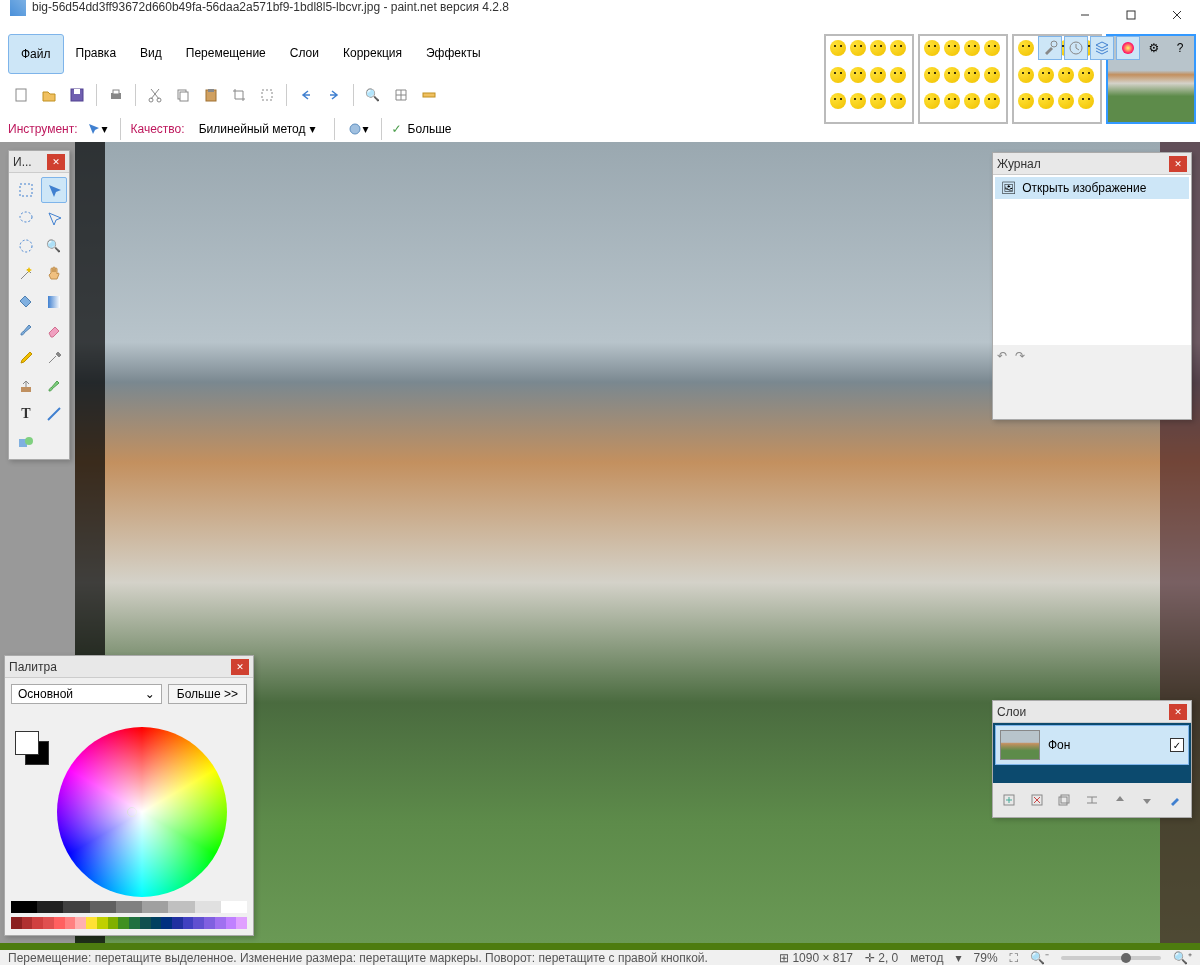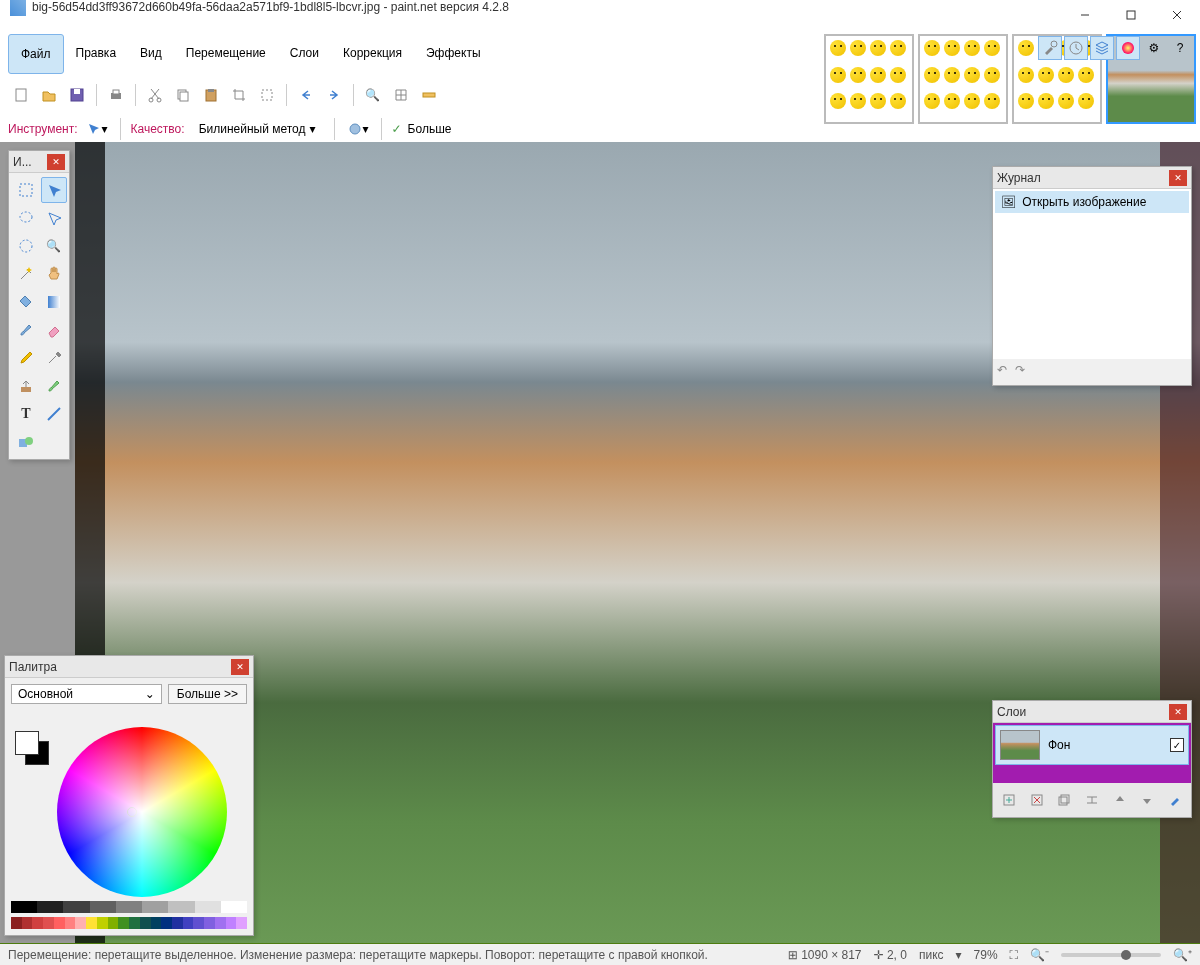--- a/index.html
+++ b/index.html
@@ -44,32 +44,32 @@
 .color-area{display:flex;gap:6px;align-items:flex-start}
 .swatches{width:40px;position:relative;height:160px}
 .sw-main{width:24px;height:24px;border:1px solid #333;position:absolute}
 .sw-main.fg{background:#fff;left:4px;top:4px;z-index:2}
 .sw-main.bg{background:#000;left:14px;top:14px}
 .wheel{width:170px;height:170px;border-radius:50%;background:conic-gradient(red,#ff0,#0f0,#0ff,#00f,#f0f,red);position:relative}
 .wheel::after{content:"";position:absolute;inset:0;border-radius:50%;background:radial-gradient(circle,#fff 0%,transparent 70%)}
 .wheel-ind{position:absolute;width:10px;height:10px;border:1px solid #333;border-radius:50%;left:70px;top:80px}
 .swatch-row{display:flex;margin-top:4px}
 .swatch-row .c{flex:1;height:12px}
-.history-panel{right:8px;top:166px;width:200px;height:220px}
+.history-panel{right:8px;top:152px;width:200px;height:268px}
 .hist-body{padding:2px;background:#fff;height:170px}
 .hist-item{padding:4px 6px;background:#cde6f7;display:flex;align-items:center;gap:6px}
 .hist-actions{display:flex;justify-content:flex-start;padding:4px;gap:8px;color:#888}
 .layers-panel{right:8px;top:700px;width:200px}
-.layers-body{background:#a21caf;padding:2px;height:60px}
+.layers-body{background:#0c4a6e;padding:2px;height:60px}
 .layer-item{display:flex;align-items:center;gap:8px;padding:4px;background:#cde6f7;border:1px solid #7eb4ea}
 .layer-thumb{width:40px;height:30px;background:linear-gradient(to bottom,#b8c4cb 40%,#c3905f 45%,#5d8b4a 70%);border:1px solid #888}
 .layer-name{flex:1}
 .layer-chk{width:14px;height:14px;border:1px solid #333;background:#fff;display:flex;align-items:center;justify-content:center;font-size:10px}
 .layers-tb{display:flex;padding:4px;gap:4px;background:#e8e8e8}
-.statusbar{position:absolute;bottom:0;left:0;right:0;height:22px;background:#f0f0f0;border-top:1px solid #4d7c0f;display:flex;align-items:center;padding:0 8px;gap:12px;font-size:11px;color:#555}
+.statusbar{position:absolute;bottom:0;left:0;right:0;height:22px;background:#f0f0f0;border-top:7px solid #4d7c0f;display:flex;align-items:center;padding:0 8px;gap:12px;font-size:11px;color:#555}
 .sb-fill{flex:1}
 .sb-slider{width:100px;height:4px;background:#ccc;position:relative;border-radius:2px}
 .sb-slider::after{content:"";position:absolute;width:10px;height:10px;background:#666;border-radius:50%;top:-3px;left:60px}
 .right-icons{position:absolute;right:8px;top:36px;display:flex;gap:2px;align-items:center}
 .ri{width:24px;height:24px;display:flex;align-items:center;justify-content:center;border:1px solid transparent}
 .ri.act{background:#cde6f7;border:1px solid #7eb4ea}
 svg{display:block}
 .smiley-grid{position:absolute;inset:4px;display:grid;grid-template-columns:repeat(4,1fr);gap:2px}
 .sm{width:16px;height:16px;border-radius:50%;background:radial-gradient(circle at 30% 30%,#ffe135,#f0c000);position:relative}
 .sm::before,.sm::after{content:"";position:absolute;width:2px;height:2px;background:#000;border-radius:50%;top:5px}
@@ -536,20 +536,20 @@
         </svg>
       </div>
   </div>
 </div>
 
 <div class="statusbar">
   <span>Перемещение: перетащите выделенное. Изменение размера: перетащите маркеры. Поворот: перетащите с правой кнопкой.</span>
   <span class="sb-fill"></span>
   <span>⊞ <span>1090 × 817</span></span>
   <span>✛ <span>2, 0</span></span>
-  <span>пикс</span>
+  <span>метод</span>
   <span>▾</span>
   <span>79%</span>
   <span>⛶</span>
   <span>🔍⁻</span>
   <div class="sb-slider"></div>
   <span>🔍⁺</span>
 </div>
 
 </body></html>

